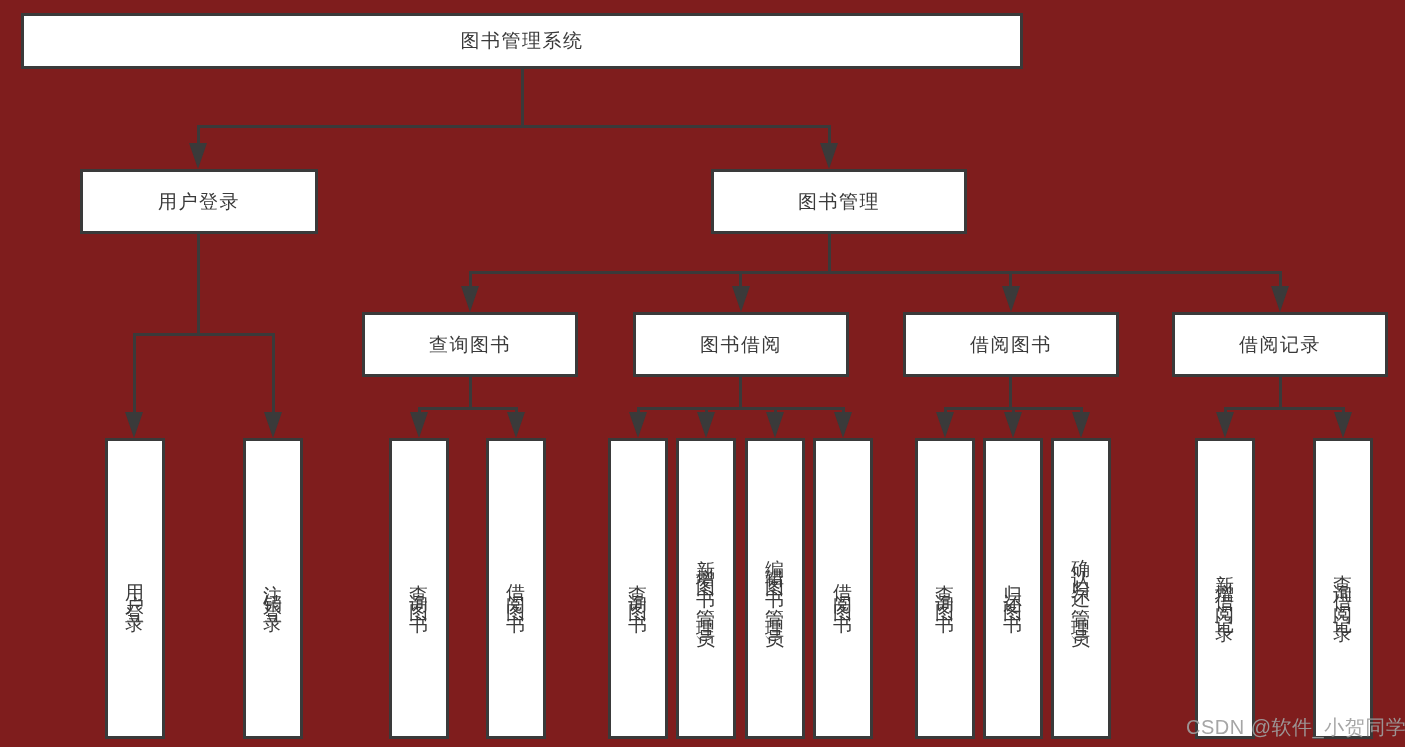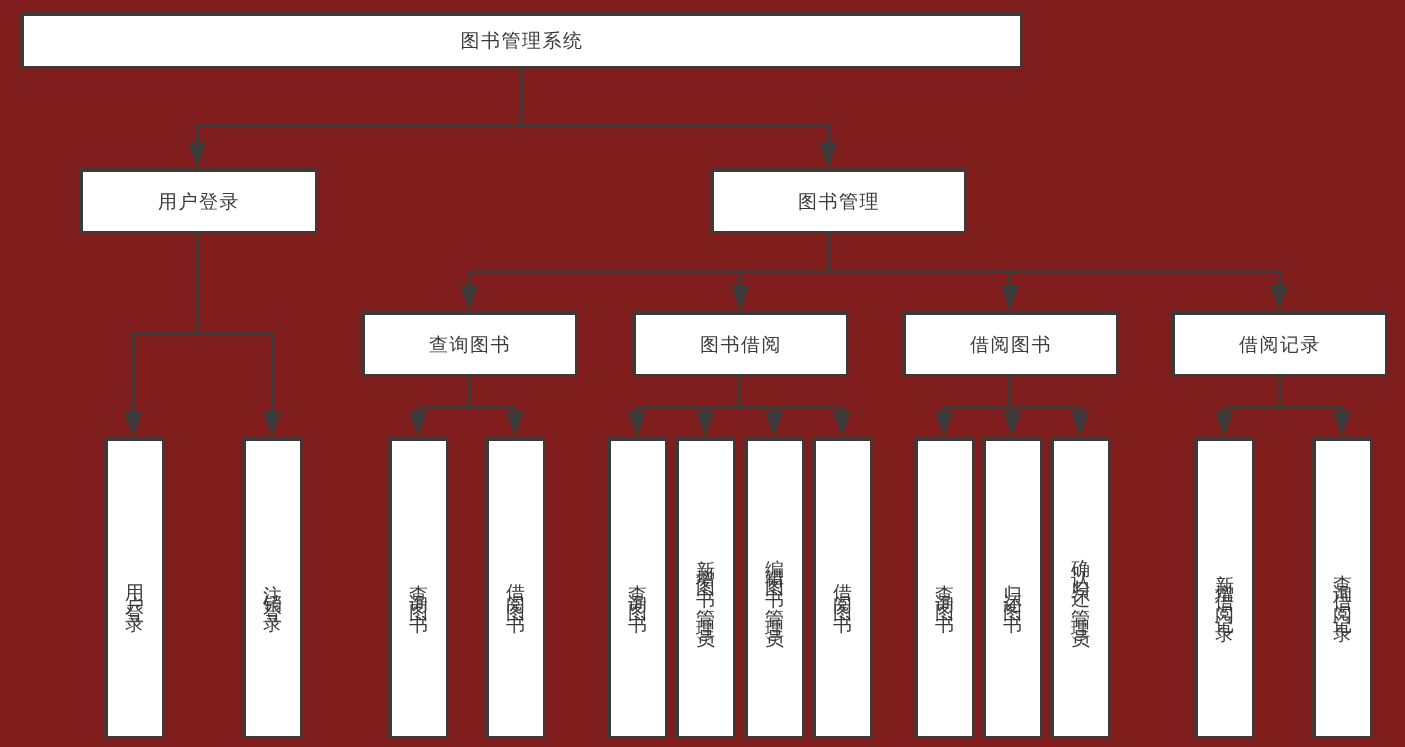--- a/index.html
+++ b/index.html
@@ -158,14 +158,15 @@
     <span class="vtext">确认归还（管理员）</span>
   </div>
 
   <div class="vbox" style="left:1195px;">
     <span class="vtext">新增借阅记录</span>
   </div>
   <div class="vbox" style="left:1313px;">
     <span class="vtext">查询借阅记录</span>
   </div>
 
+  <div id="watermark">CSDN @软件_小贺同学</div>
 
 </div>
 
 </body></html>

